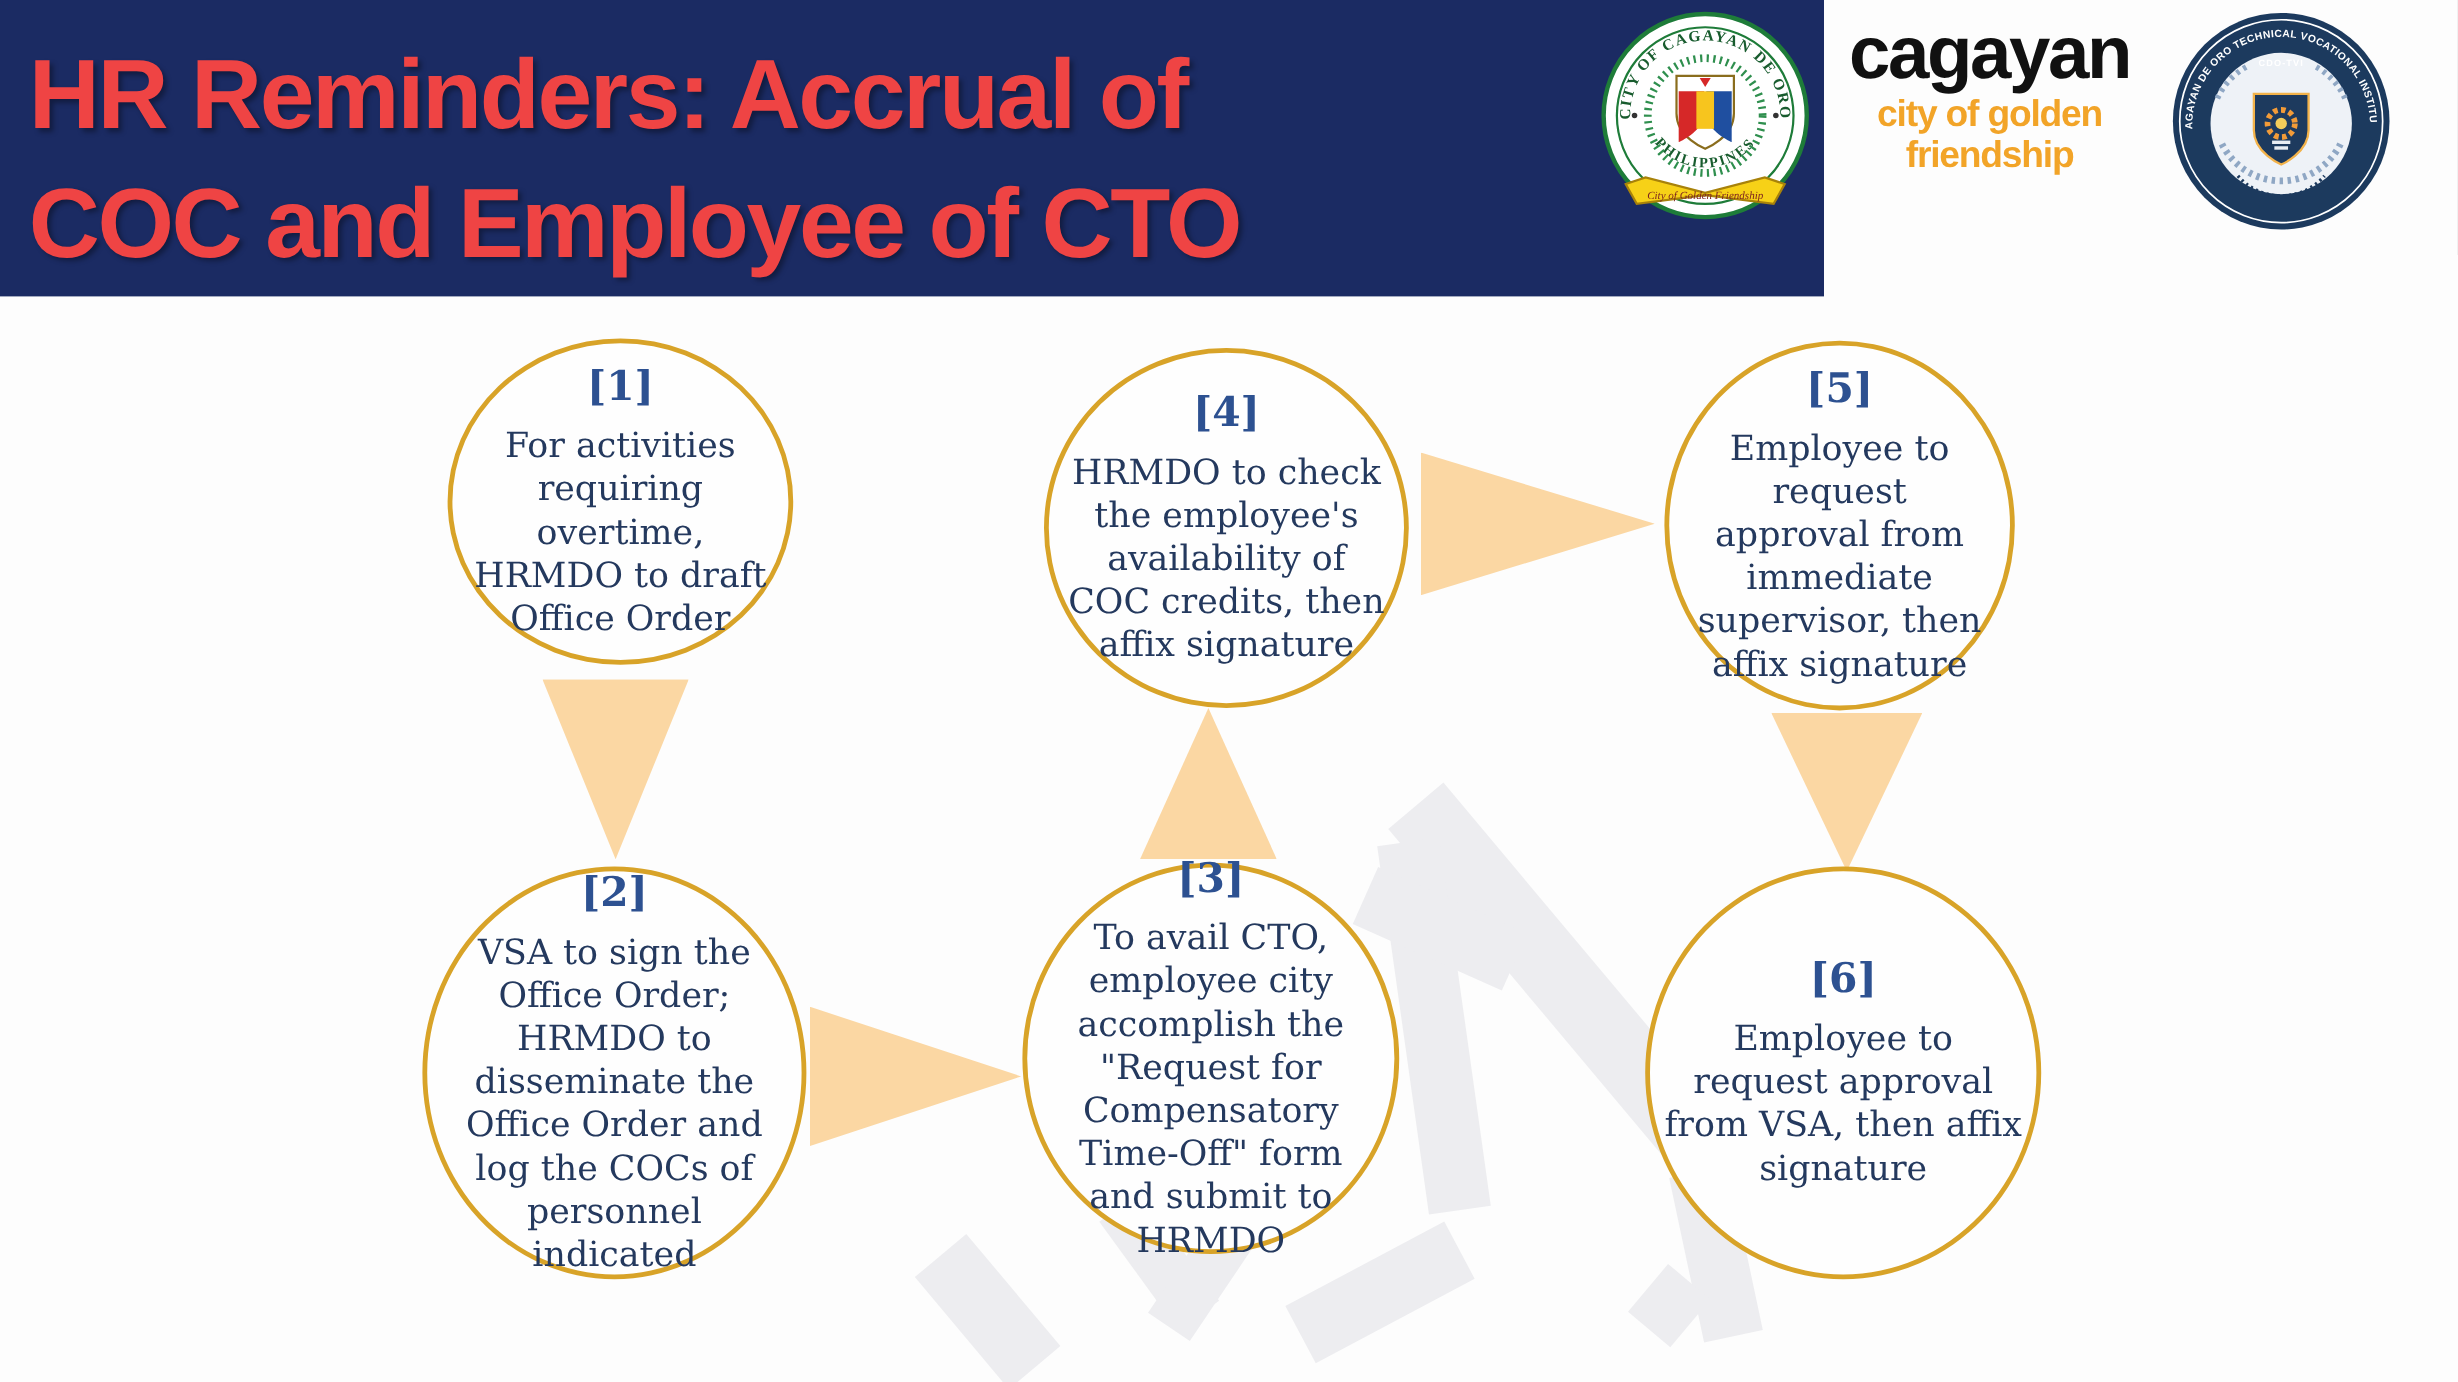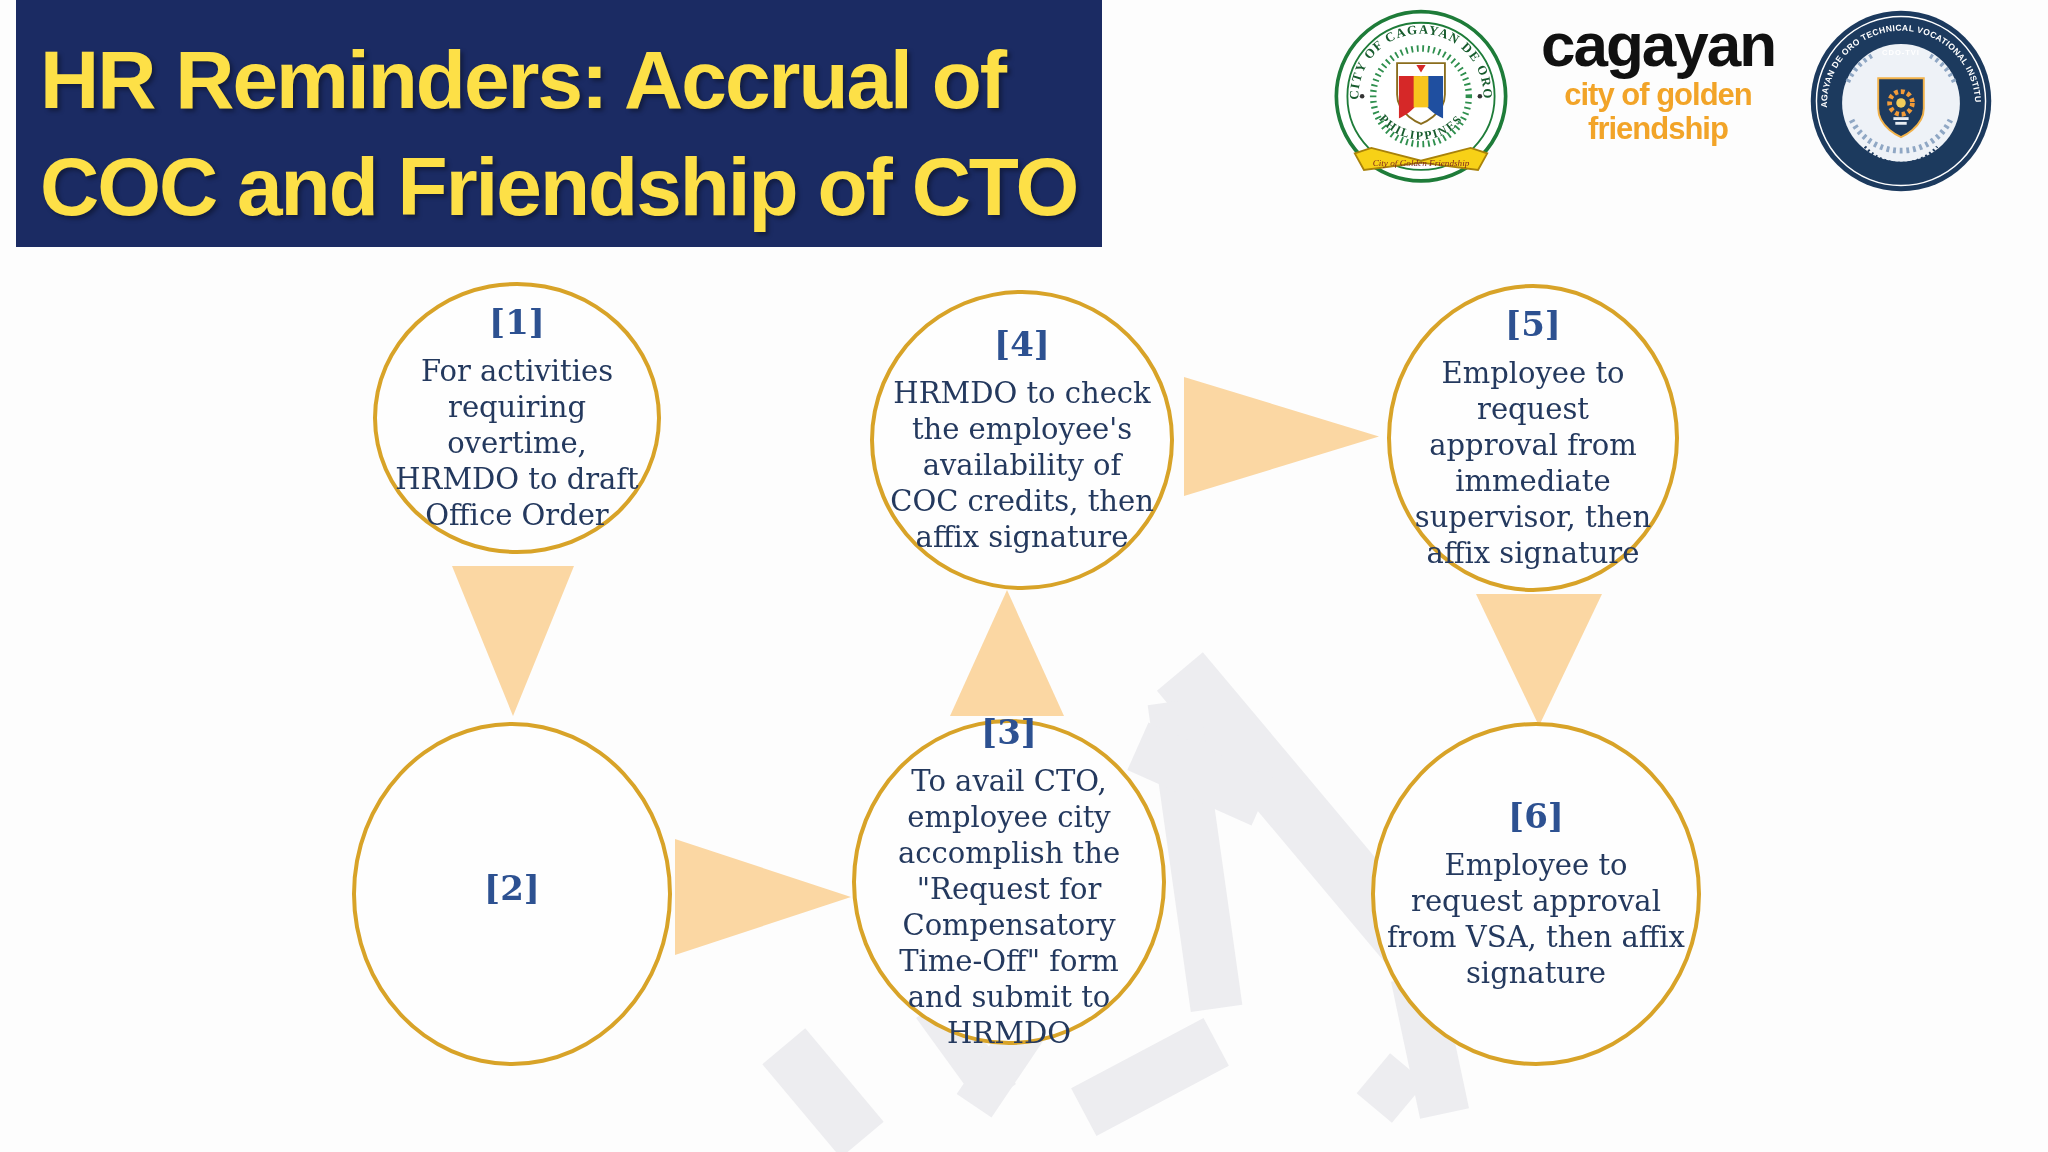--- a/index.html
+++ b/index.html
@@ -3,23 +3,23 @@
 <meta charset="utf-8">
 <style>
   html,body{margin:0;padding:0;background:#e8e8e8;}
   #canvas{
     position:relative;width:2048px;height:1152px;overflow:hidden;
     background:var(--bg,#fdfdfd);
     font-family:"Liberation Sans",sans-serif;
   }
   
   .header-bar{
-    position:absolute;left:16px;top:0;width:1086px;height:247px;
+    position:absolute;left:0;top:0;width:1520px;height:247px;
     background:var(--navy,#1b2b63);
-    color:#fde047;
+    color:#ef4444;
     padding:26px 0 0 24px;box-sizing:border-box;
     z-index:3;
   }
   .header-bar .title-line{
     font-size:82px;font-weight:700;line-height:107px;letter-spacing:-2px;
     text-shadow:3px 3px 4px rgba(0,0,0,.35);
     white-space:nowrap;
   }
   
   .logo-strip{position:absolute;left:1315px;top:0;width:733px;height:210px;z-index:3;}
@@ -68,21 +68,21 @@
   <div class="wm-shape" style="left:1132px;top:748px;width:136px;height:52px;transform:rotate(24deg);"></div>
   <div class="wm-shape" style="left:945px;top:995px;width:42px;height:112px;transform:rotate(-36deg);"></div>
   <div class="wm-shape" style="left:990px;top:985px;width:42px;height:132px;transform:rotate(34deg);"></div>
   <div class="wm-shape" style="left:795px;top:1032px;width:56px;height:122px;transform:rotate(-40deg);"></div>
   <div class="wm-shape" style="left:1075px;top:1050px;width:150px;height:54px;transform:rotate(-28deg);"></div>
   <div class="wm-shape" style="left:1405px;top:975px;width:50px;height:140px;transform:rotate(-12deg);"></div>
   <div class="wm-shape" style="left:1368px;top:1062px;width:46px;height:52px;transform:rotate(40deg);"></div>
 
   <div class="header-bar">
     <div class="title-line">HR Reminders: Accrual of</div>
-    <div class="title-line">COC and Friendship of CTO</div>
+    <div class="title-line">COC and Employee of CTO</div>
   </div>
 
   <div class="logo-strip">
 
     <div class="seal" style="left:14px;top:8px;width:184px;height:184px;">
       <svg viewBox="0 0 200 200">
         <circle cx="100" cy="96" r="92" fill="#ffffff" stroke="#1e7c39" stroke-width="4"></circle>
         <circle cx="100" cy="96" r="80" fill="#ffffff" stroke="#1e7c39" stroke-width="2"></circle>
         <defs>
           <path id="cityTop" d="M 32,96 A 68,68 0 0 1 168,96" fill="none"></path>
@@ -150,20 +150,28 @@
     <div class="step-num">[1]</div>
     <div class="step-text">For activities
 requiring
 overtime,
 HRMDO to draft
 Office Order</div>
   </div>
 
   <div class="circle" style="left:352px;top:722px;width:320px;height:344px;">
     <div class="step-num">[2]</div>
+    <div class="step-text">VSA to sign the
+Office Order;
+HRMDO to
+disseminate the
+Office Order and
+log the COCs of
+personnel
+indicated</div>
   </div>
 
   <div class="circle" style="left:852px;top:719px;width:314px;height:326px;">
     <div class="step-num">[3]</div>
     <div class="step-text">To avail CTO,
 employee city
 accomplish the
 "Request for
 Compensatory
 Time-Off" form

